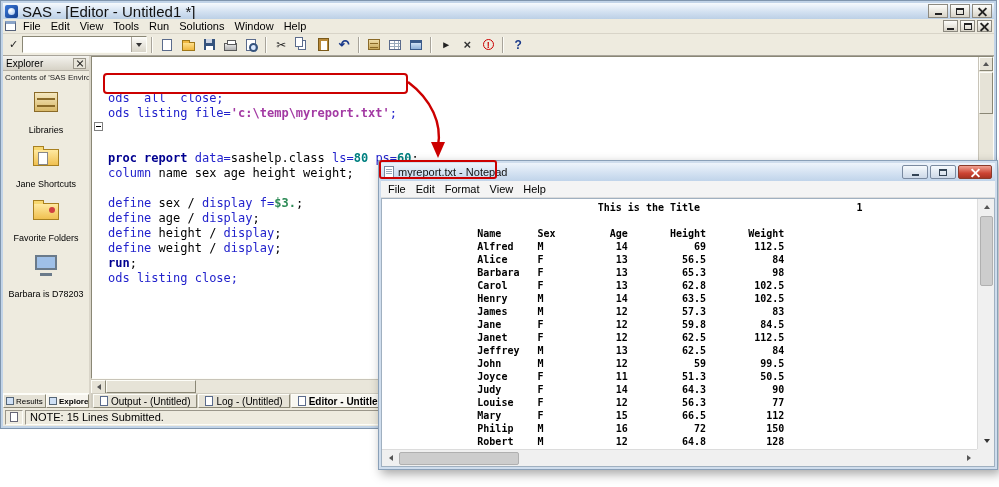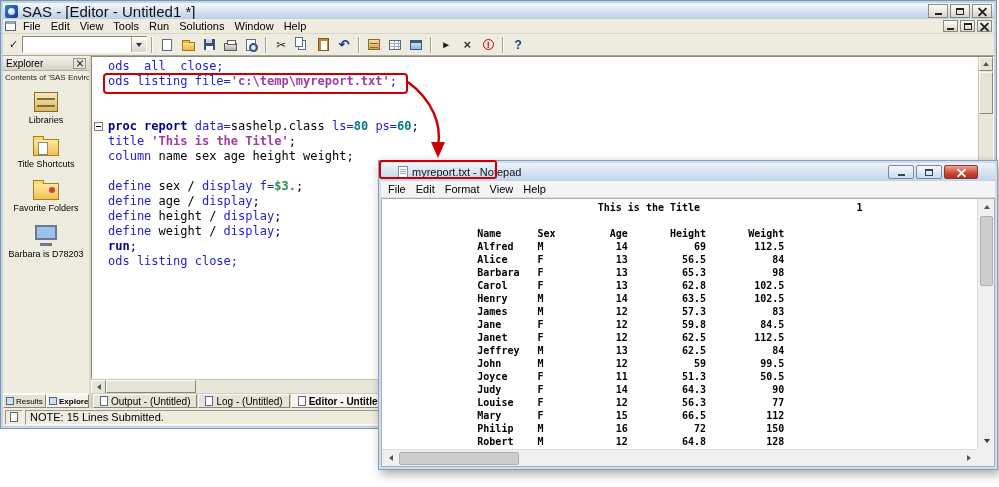--- a/index.html
+++ b/index.html
@@ -101,21 +101,21 @@
   
   .explorer { position: absolute; left: 0; top: 0; width: 86px; bottom: 0; background: #eeebdf; }
   .xhead { height: 15px; background: linear-gradient(#f4f3ee,#d6d2c6); border-bottom: 1px solid #b5b1a5;
     display: flex; align-items: center; font-size: 10px; padding: 0 3px; }
   .xclose { margin-left: auto; width: 13px; height: 11px; border: 1px solid #9a968a;
     background: #e8e5da; display:flex; align-items:center; justify-content:center; }
   .xclose .g-close { width: 6px; height: 6px; }
   .xclose .g-close::before, .xclose .g-close::after { width: 8px; height: 1px; top: 3px; }
   .xcontents { font-size: 8px; color: #222; padding: 2px 2px 1px; white-space: nowrap; overflow: hidden; }
   .xitems { position: absolute; top: 28px; left: 0; right: 0; bottom: 16px; overflow: hidden; }
-  .xitem { display: flex; flex-direction: column; align-items: center; gap: 3px;
+  .xitem { display: flex; flex-direction: column; align-items: center; gap: 13px;
     margin: 8px 2px 10px; font-size: 9px; text-align: center; line-height: 10px; }
   .xi-lib { width: 24px; height: 20px; background: linear-gradient(#f5e8c0,#d8b868);
     border: 1px solid #8a6a28; position: relative; }
   .xi-lib::before { content:""; position:absolute; left:2px; right:2px; top:5px; height:2px;
     background:#8a6a28; box-shadow: 0 7px 0 #8a6a28; }
   .xfolder { width: 26px; height: 17px; background: linear-gradient(#ffe9a0,#f0c050);
     border: 1px solid #a88020; position: relative; margin-top: 4px; }
   .xfolder::before { content:""; position:absolute; top:-4px; left:-1px; width:9px; height:3px;
     background:#f8d870; border:1px solid #a88020; border-bottom:none; }
   .xi-short::after { content:""; position:absolute; left:4px; top:2px; width:8px; height:11px;
@@ -138,21 +138,21 @@
   .code-area { position: absolute; left: 0; top: 0; right: 0; bottom: 29px; background: #fff;
     border: 1px solid; border-color: #8a8775 #fdfdf8 #fdfdf8 #8a8775; overflow: hidden; }
   .code-lines { position: absolute; left: 0; top: 2px; right: 16px; bottom: 0; }
   .code-line { display: flex; height: 15px; line-height: 15px;
     font-family: "DejaVu Sans Mono", "Liberation Mono", monospace; font-size: 12px; position: relative; }
   .code-line.divider { border-bottom: 1px solid #9a9a9a; }
   .gutter { width: 16px; flex: none; display: flex; }
   .fold { width: 9px; height: 9px; border: 1px solid #808080; background: #fff;
     margin: 3px 0 0 2px; display: flex; align-items: center; justify-content: center; }
   .fold-bar { width: 5px; height: 1px; background: #000; }
-  .code-text { white-space: pre; }
+  .code-text { white-space: pre; margin-top: 32px; }
   .code-line.boxed::after { content:""; position:absolute; left: 11px; top: -1px; width: 301px; height: 17px;
     border: 2px solid var(--ann); border-radius: 4px; pointer-events: none; }
   .c-kw  { color: #2222cc; }
   .c-sect{ color: #000090; font-weight: bold; }
   .c-str { color: #a33aa3; font-weight: bold; }
   .c-num { color: #008080; font-weight: bold; }
   .c-fmt { color: #2e8b57; font-weight: bold; }
   .c-pl  { color: #000; }
 
   .sb-track { background: #e9e6da; }
@@ -182,21 +182,21 @@
     display: flex; align-items: center; }
   .sb-cell.icon { width: 18px; justify-content: center; }
   .sb-cell.note { flex: 1; padding-left: 4px; font-size: 11px; }
   .sb-ico { width: 8px; height: 10px; background: #fff; border: 1px solid #667; }
 
   
   .notepad { position: absolute; left: 378px; top: 160px; width: 620px; height: 310px;
     border: 1px solid #8aa0b8; background: #cfdded; z-index: 40;
     box-shadow: 3px 4px 10px rgba(0,0,0,.35); }
   .np-title { position: absolute; left: 2px; top: 2px; right: 2px; height: 18px;
-    display: flex; align-items: center; gap: 4px; padding: 0 17px;
+    display: flex; align-items: center; gap: 4px; padding: 0 3px;
     background: linear-gradient(#eef4fb, #d4e2f2 55%, #c0d4ea); }
   .np-ico { width: 10px; height: 12px; background: #fff; border: 1px solid #7a8aa0; position: relative; flex: none; }
   .np-ico::after { content:""; position:absolute; left:1px; top:2px; width:6px; height:1px;
     background:#9ab; box-shadow: 0 2px 0 #9ab, 0 4px 0 #9ab; }
   .np-title .title-text { font-size: 11px; }
   .npbtn { width: 26px; height: 14px; border: 1px solid #7a8aa0; border-radius: 2px;
     background: linear-gradient(#f6fafd,#cdd9e8); display: flex; align-items: center; justify-content: center; }
   .npbtn .g-min { width: 7px; background: #345; margin-top: 5px; }
   .npbtn .g-max { border-color: #345; }
   .npbtn.close { width: 34px; background: linear-gradient(#f0a394,#cc4433 60%,#a83322); border-color: #8a3a2a; }
@@ -347,21 +347,21 @@
           </span>
       </div>
       <div class="xcontents">Contents of 'SAS Environment'</div>
       <div class="xitems">
           <div class="xitem">
             <span class="xi-lib"></span>
             <span>Libraries</span>
           </div>
           <div class="xitem">
             <span class="xfolder xi-short"></span>
-            <span>Title Shortcuts</span>
+            <span>Jane Shortcuts</span>
           </div>
           <div class="xitem">
             <span class="xfolder xi-fav"></span>
             <span>Favorite Folders</span>
           </div>
           <div class="xitem">
             <span class="xi-comp"></span>
             <span>Barbara is D78203</span>
           </div>
         </div>
@@ -390,24 +390,20 @@
               <span class="gutter"></span>
               <span class="code-text"> </span>
             </div>
             <div class="code-line">
               <span class="gutter">
                 <span class="fold">
                   <span class="fold-bar"></span>
                 </span>
               </span>
               <span class="code-text"><span class="c-sect">proc report</span><span class="c-pl"> </span><span class="c-kw">data=</span><span class="c-pl">sashelp.class</span><span class="c-pl"> </span><span class="c-kw">ls=</span><span class="c-num">80</span><span class="c-pl"> </span><span class="c-kw">ps=</span><span class="c-num">60</span><span class="c-pl">;</span></span>
-            </div>
-            <div class="code-line">
-              <span class="gutter"></span>
-              <span class="code-text"><span class="c-kw">title </span><span class="c-str">'This is the Title'</span><span class="c-pl">;</span></span>
             </div>
             <div class="code-line">
               <span class="gutter"></span>
               <span class="code-text"><span class="c-kw">column</span><span class="c-pl"> name sex age height weight;</span></span>
             </div>
             <div class="code-line">
               <span class="gutter"></span>
             </div>
             <div class="code-line">
               <span class="gutter"></span>

